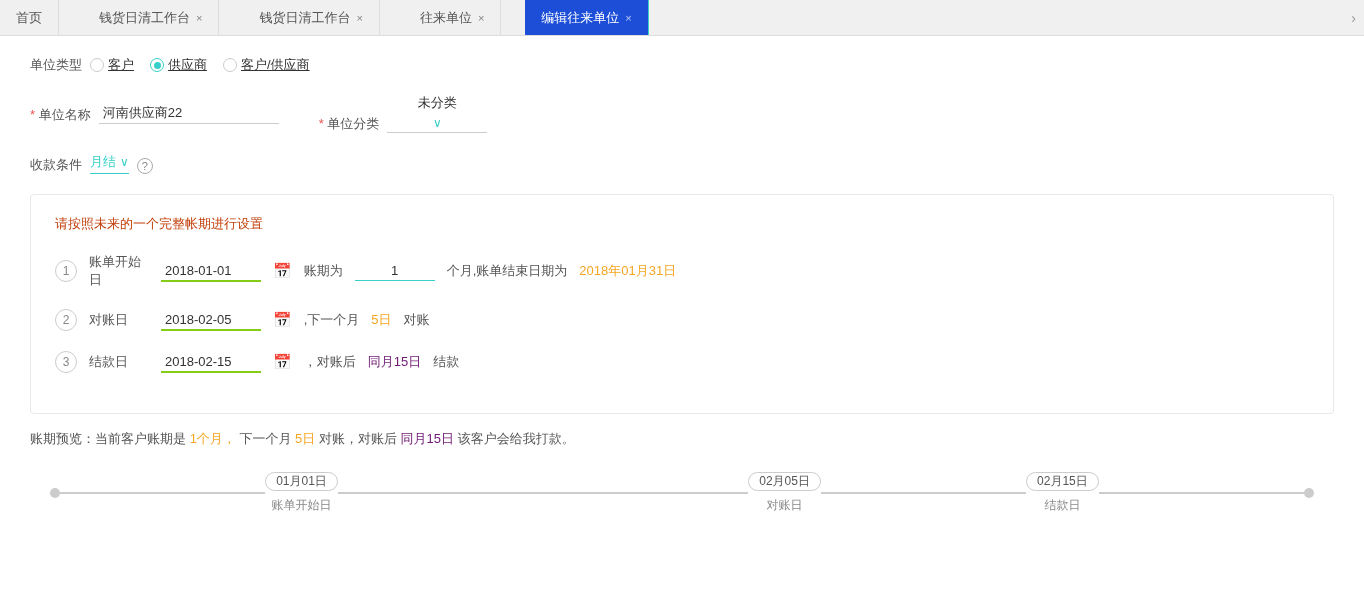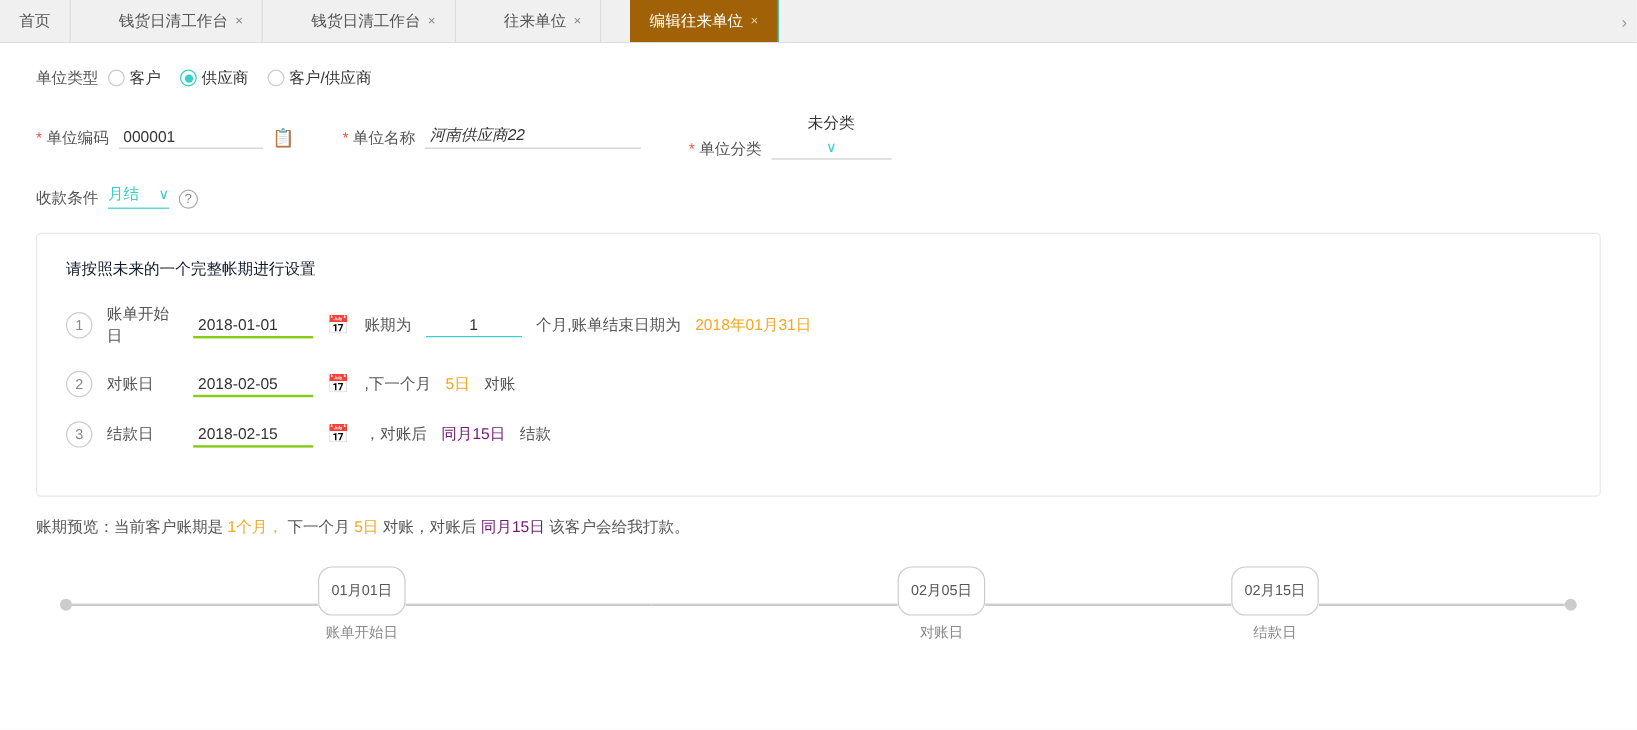--- a/index.html
+++ b/index.html
@@ -19,21 +19,21 @@
       align-items: center;
       padding: 0 16px;
       cursor: pointer;
       font-size: 13px;
       color: #555;
       border-right: 1px solid #ddd;
       gap: 6px;
       white-space: nowrap;
     }
     .tab.active {
-      background: #a16207;
+      background: #1d4ed8;
       color: #fff;
       border-right-color: #36cfc9;
     }
     .tab .close-icon { font-size: 11px; opacity: 0.7; }
     .tab.active .close-icon { color: #fff; }
 
     
     .tab-bar-arrow {
       margin-left: auto;
       display: flex;
@@ -80,20 +80,21 @@
       padding: 2px 4px;
       color: #333;
       background: transparent;
     }
 
     
     .radio-group {
       display: flex;
       align-items: center;
       gap: 16px;
+      text-decoration: underline;
     }
     .radio-item {
       display: flex;
       align-items: center;
       gap: 4px;
       cursor: pointer;
     }
     .radio-circle {
       width: 14px;
       height: 14px;
@@ -125,21 +126,21 @@
     .dropdown-icon {
       color: #36cfc9;
       font-size: 12px;
       cursor: pointer;
     }
 
     
     .select-wrapper {
       display: flex;
       align-items: center;
-      gap: 16px;
+      gap: 4px;
       border-bottom: 1px solid #36cfc9;
       padding-bottom: 2px;
     }
     .select-value {
       color: #36cfc9;
       font-size: 13px;
     }
 
     
     .help-icon {
@@ -157,21 +158,21 @@
 
     
     .card-section {
       border: 1px solid #e8e8e8;
       border-radius: 4px;
       padding: 20px 24px;
       margin-bottom: 16px;
     }
     .card-title {
       font-size: 13px;
-      color: #0f172a;
+      color: #c2410c;
       margin-bottom: 20px;
     }
 
     
     .step-row {
       display: flex;
       align-items: center;
       margin-bottom: 20px;
       gap: 12px;
     }
@@ -243,21 +244,21 @@
     }
     .timeline-node {
       display: flex;
       flex-direction: column;
       align-items: center;
       gap: 6px;
     }
     .timeline-badge {
       border: 1px solid #ccc;
       border-radius: 12px;
-      padding: 11px 10px;
+      padding: 0 10px;
       font-size: 12px;
       color: #555;
       white-space: nowrap;
     }
     .timeline-node-label {
       font-size: 12px;
       color: #888;
     }
     .timeline-segment {
       flex: 1;
@@ -324,27 +325,22 @@
         <label class="radio-item">
           <div class="radio-circle"></div>
           <span>客户/供应商</span>
         </label>
       </div>
     </div>
   </div>
 
   <div class="form-row" style="gap:40px;">
     <div class="form-field">
-      <span class="field-label required">单位编码</span>
-      <input class="field-input" style="width: 120px;" value="000001">
-      <span class="cal-icon">📋</span>
-    </div>
-    <div class="form-field">
       <span class="field-label required">单位名称</span>
-      <input class="field-input" style="width: 180px; font-style: italic;" value="河南供应商22">
+      <input class="field-input" style="width: 180px;" value="河南供应商22">
     </div>
     <div class="form-field">
       <span class="field-label required">单位分类</span>
       <div class="dropdown-field">
         <span class="dropdown-text">未分类</span>
         <span class="dropdown-icon">∨</span>
       </div>
     </div>
   </div>
 

